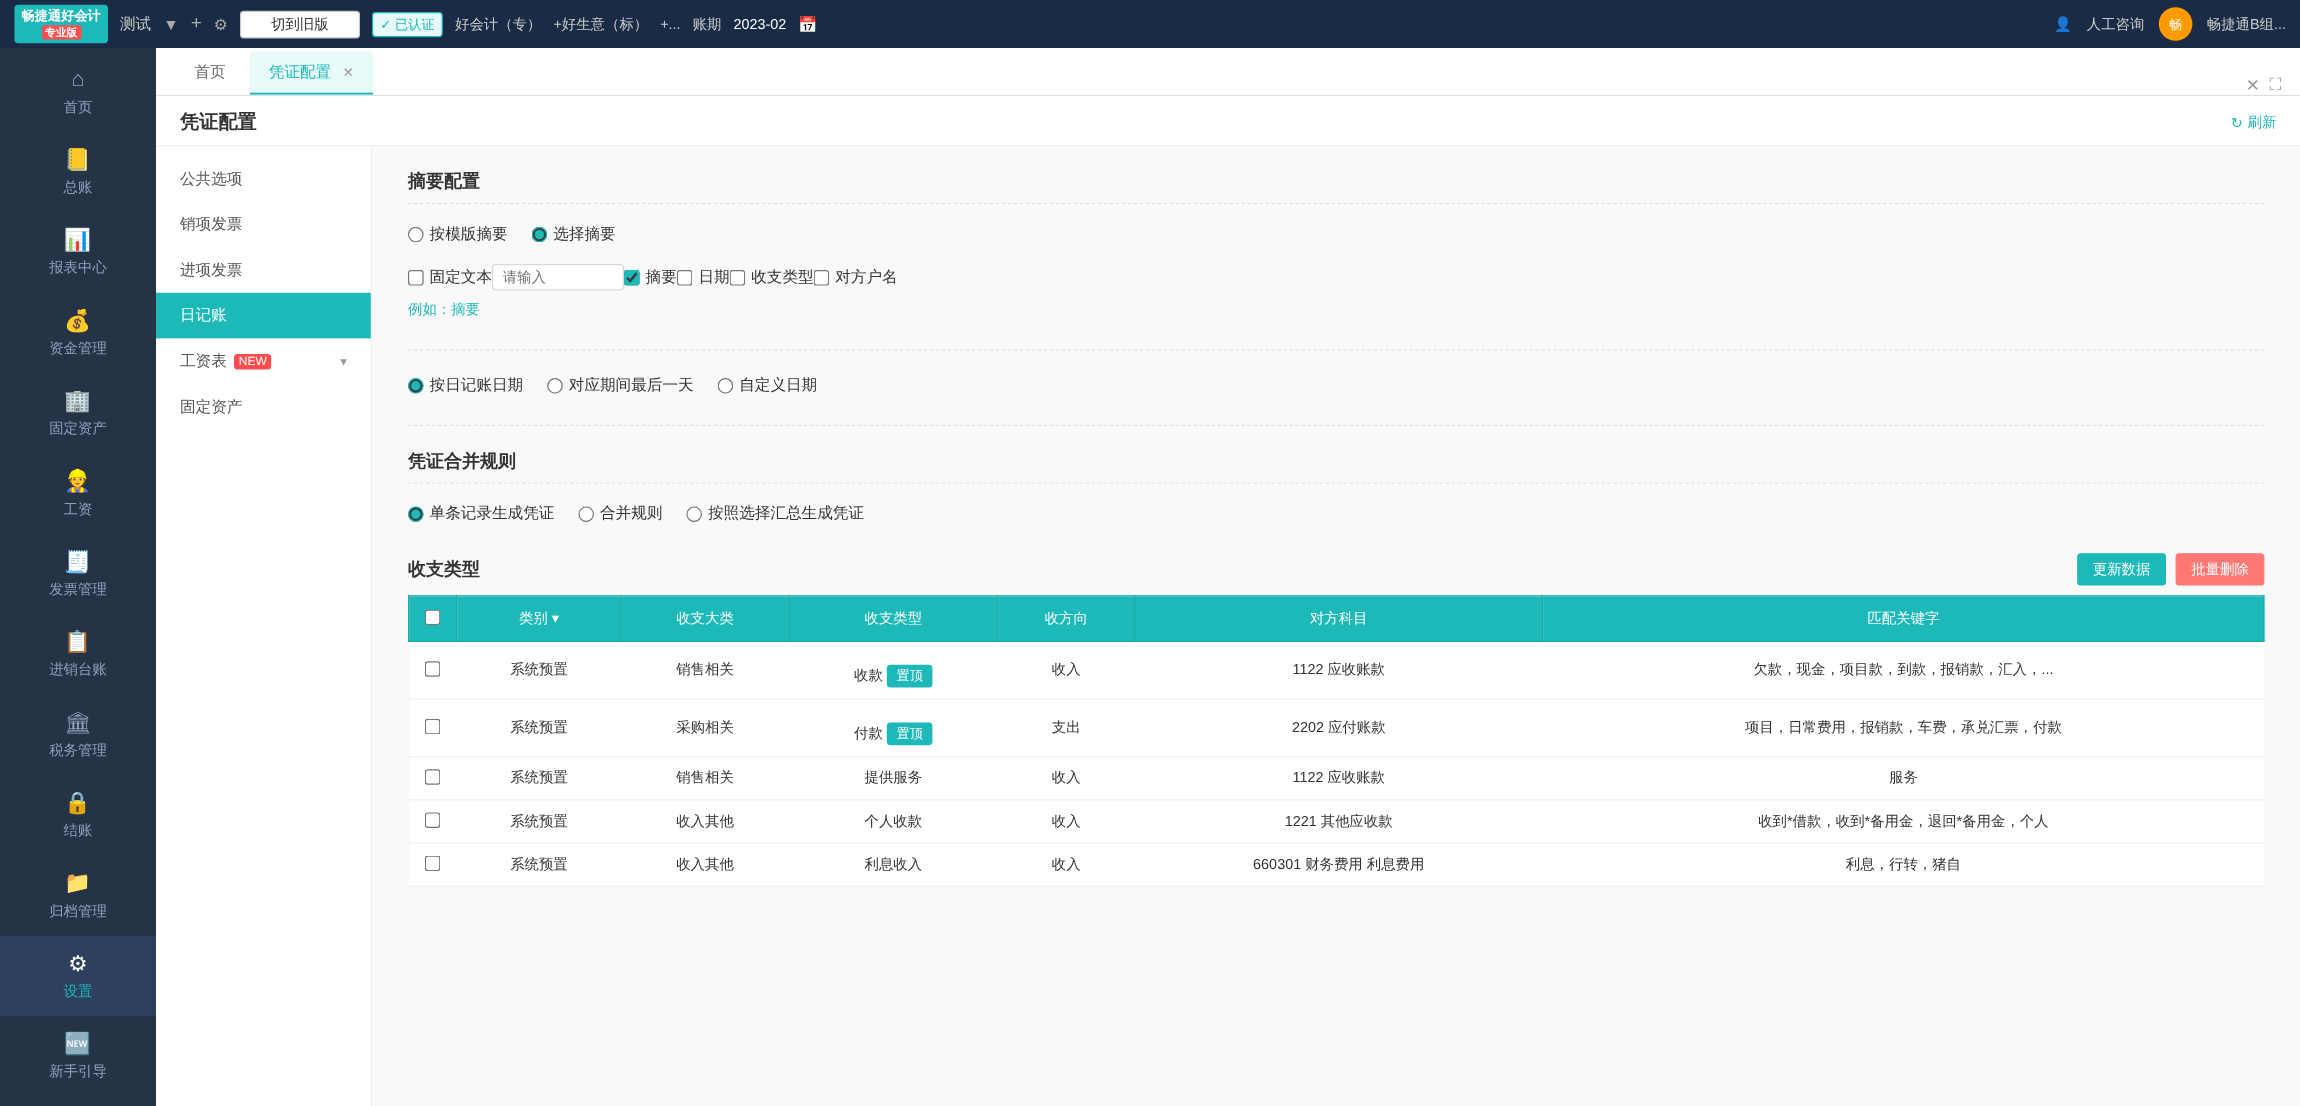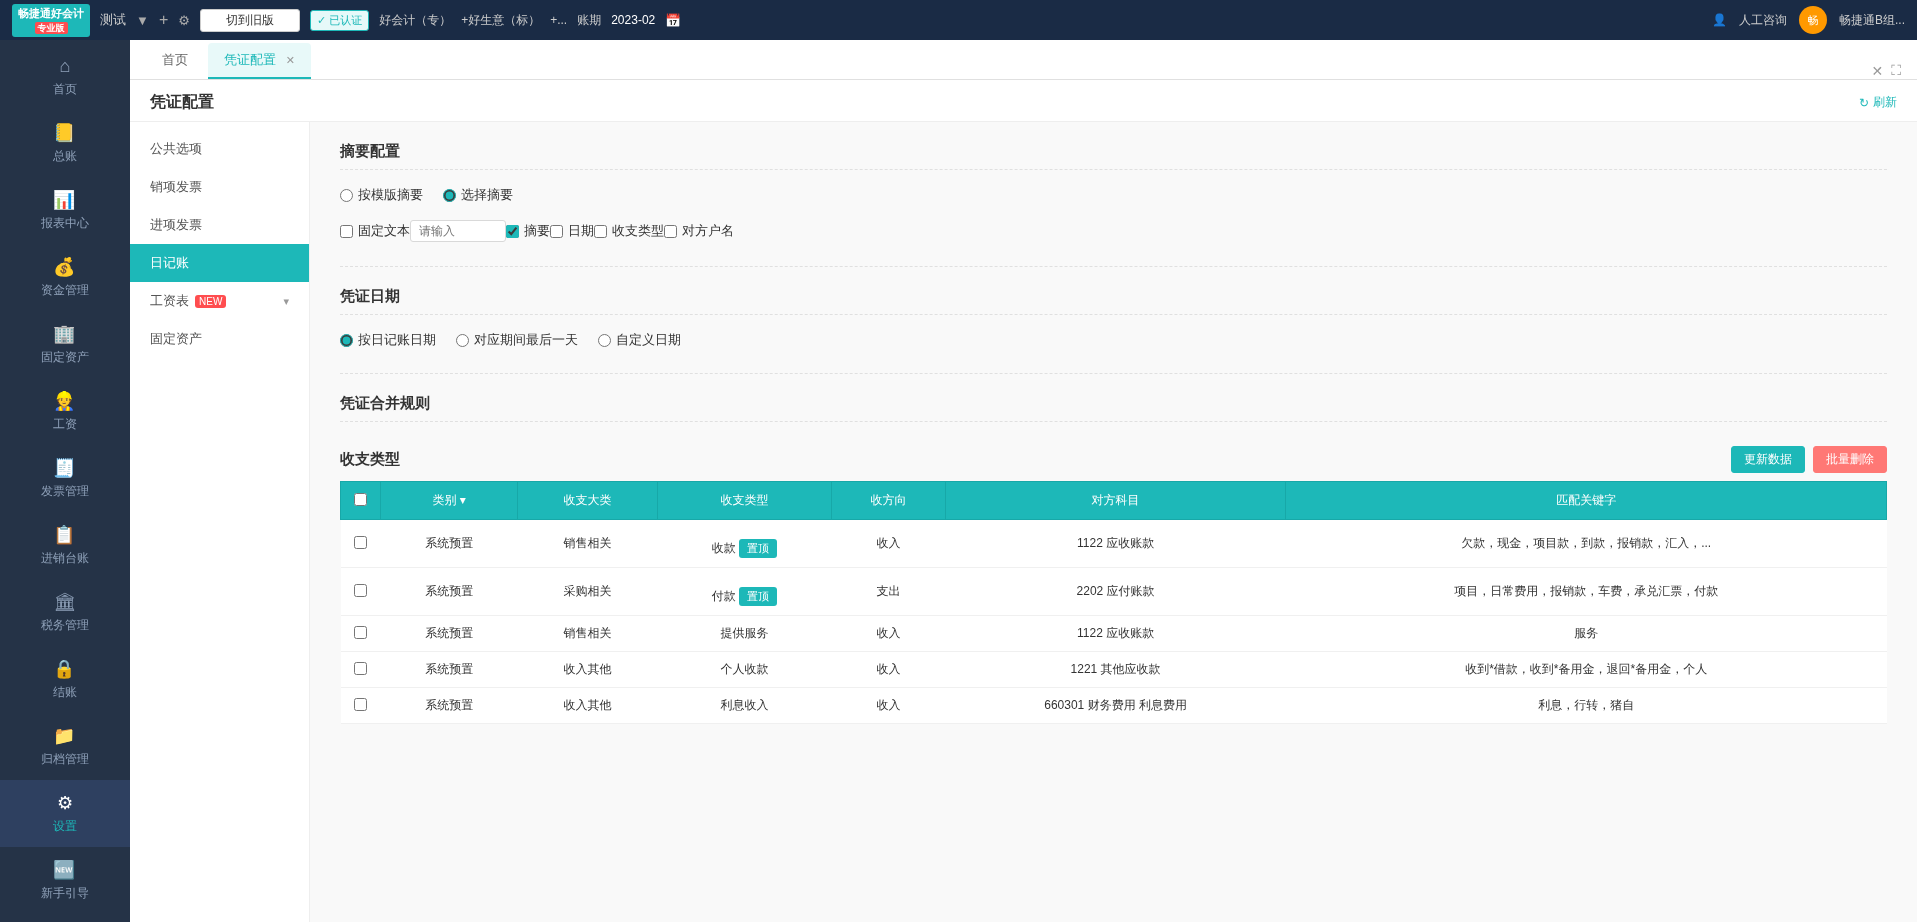--- a/index.html
+++ b/index.html
@@ -54,21 +54,21 @@
 
     
     .radio-group { display: flex; gap: 20px; align-items: center; margin-bottom: 16px; }
     .radio-item { display: flex; align-items: center; gap: 5px; cursor: pointer; font-size: 13px; }
     .radio-item input[type=radio] { accent-color: #1db8b8; cursor: pointer; }
 
     
     .checkbox-row { display: flex; align-items: center; margin-bottom: 8px; flex-wrap: wrap; }
     .checkbox-item { display: flex; align-items: center; gap: 5px; cursor: pointer; font-size: 13px; }
     .checkbox-item input[type=checkbox] { accent-color: #1db8b8; cursor: pointer; }
-    .text-input { border: 1px solid #d9d9d9; border-radius: 3px; padding: 3px 8px; font-size: 12px; color: #999; width: 96px; }
+    .text-input { border: 1px solid #d9d9d9; border-radius: 3px; padding: 3px 8px; font-size: 12px; color: #999; width: 110px; }
     .example-text { color: #1db8b8; font-size: 12px; margin-top: 4px; }
 
     
     .table-header { display: flex; align-items: center; justify-content: space-between; margin-bottom: 8px; }
     .table-section-title { font-size: 15px; font-weight: bold; color: #333; }
     .table-actions { display: flex; gap: 8px; }
     .table-btn { padding: 4px 12px; border-radius: 3px; font-size: 12px; cursor: pointer; border: 1px solid; }
     .table-btn.primary { background: #1db8b8; color: #fff; border-color: #1db8b8; }
     .table-btn.danger { background: #ff7875; color: #fff; border-color: #ff7875; }
 
@@ -249,46 +249,62 @@
             </label>
             <label class="checkbox-item">
               <input type="checkbox" style="">
               <span>收支类型</span>
             </label>
             <label class="checkbox-item">
               <input type="checkbox" style="">
               <span>对方户名</span>
             </label>
           </div>
+          <div class="example-text">
+            <span>例如：摘要</span>
+          </div>
         </div>
 
         <hr class="divider">
 
         <div class="section">
-          <div class="section-title">凭证日期</div>
           <div class="radio-group">
             <label class="radio-item">
               <input type="radio" name="voucherdate" checked="" style="">
               <span>按日记账日期</span>
             </label>
             <label class="radio-item">
               <input type="radio" name="voucherdate" style="">
               <span>对应期间最后一天</span>
             </label>
             <label class="radio-item">
               <input type="radio" name="voucherdate" style="">
               <span>自定义日期</span>
             </label>
           </div>
         </div>
 
         <hr class="divider">
 
         <div class="section">
           <div class="section-title">凭证合并规则</div>
+          <div class="radio-group">
+            <label class="radio-item">
+              <input type="radio" name="mergerule" checked="" style="">
+              <span>单条记录生成凭证</span>
+            </label>
+            <label class="radio-item">
+              <input type="radio" name="mergerule" style="">
+              <span>合并规则</span>
+            </label>
+            <label class="radio-item">
+              <input type="radio" name="mergerule" style="">
+              <span>按照选择汇总生成凭证</span>
+            </label>
+          </div>
         </div>
 
         <div>
           <div class="table-header">
             <div class="table-section-title">收支类型</div>
             <div class="table-actions">
               <button class="table-btn primary">更新数据</button>
               <button class="table-btn danger">批量删除</button>
             </div>
           </div>

